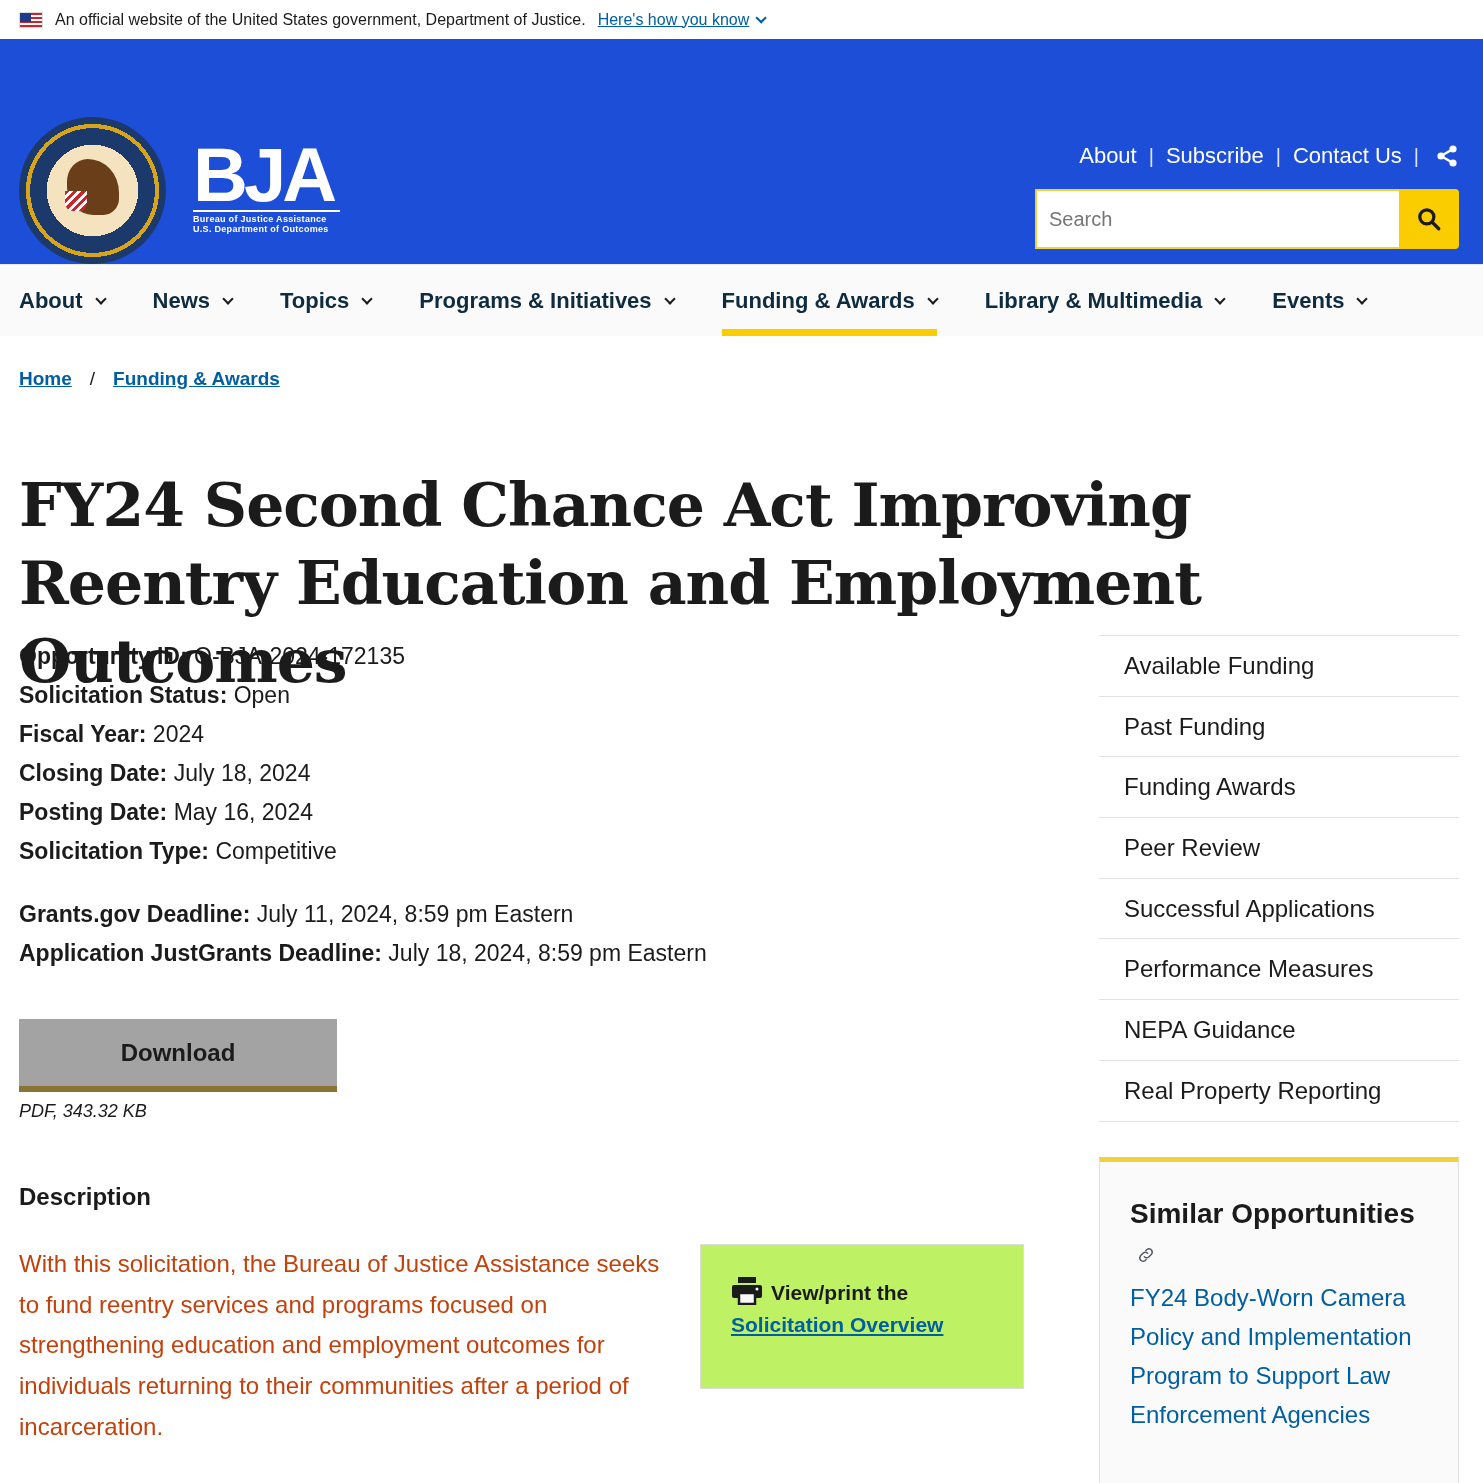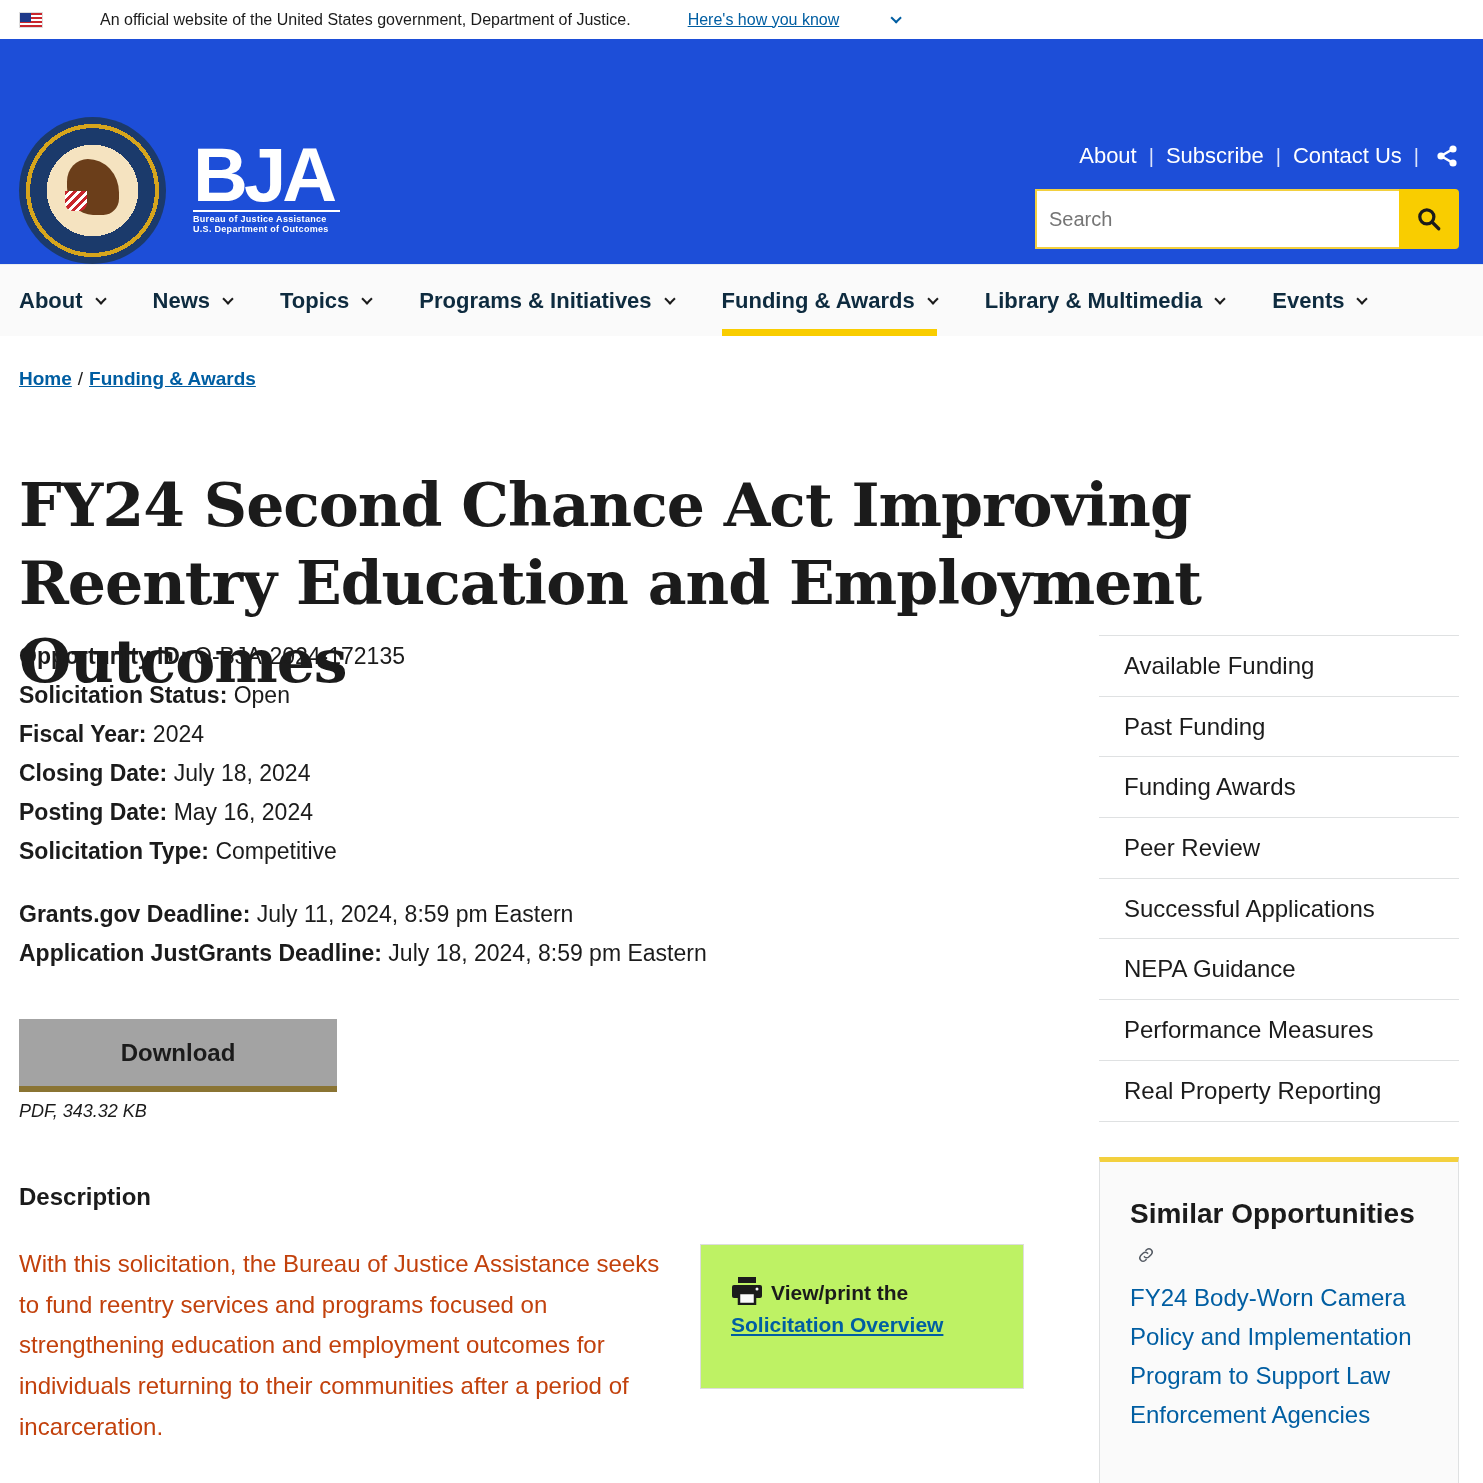--- a/index.html
+++ b/index.html
@@ -1,20 +1,20 @@
 <!DOCTYPE html>
 <html><head>
 <meta charset="utf-8">
 <style>
   * { box-sizing: border-box; margin: 0; padding: 0; }
   html, body { width: 1483px; height: 1483px; overflow: hidden; background: #ffffff; }
   body { font-family: "Liberation Sans", "DejaVu Sans", sans-serif; color: #1b1b1b; position: relative; }
 
   
-  .gov-banner { height: 39px; background: #ffffff; display: flex; align-items: center; padding-left: 19px; font-size: 16px; color: #1b1b1b; gap: 45px; }
+  .gov-banner { height: 39px; background: #ffffff; display: flex; align-items: center; padding-left: 19px; font-size: 16px; color: #1b1b1b; }
   .flag { width: 24px; height: 16px; margin-right: 12px; position: relative; background: repeating-linear-gradient(to bottom, #c9252c 0 2px, #fff 2px 4px); border: 1px solid #ddd; }
   .flag::before { content: ""; position: absolute; left: 0; top: 0; width: 11px; height: 9px; background: #1f3a8a; }
   .gov-banner .how { color: #005ea2; text-decoration: underline; margin-left: 12px; }
   .gov-banner .chev { margin-left: 6px; display: inline-block; width: 8px; height: 8px; border-right: 2px solid #005ea2; border-bottom: 2px solid #005ea2; transform: rotate(45deg) translateY(-3px); }
 
   
   .header { height: 225px; background: #1d4ed8; position: relative; }
   .seal { position: absolute; left: 19px; top: 78px; width: 147px; height: 147px; border-radius: 50%; background: radial-gradient(circle, #f5e3c0 0 44%, #1b3a6b 44% 60%, #d6a51c 60% 64%, #1b3a6b 64% 94%, #e0b030 94% 100%); }
   .seal .eagle { position: absolute; left: 48px; top: 42px; width: 52px; height: 56px; background: #6b3e1a; border-radius: 40% 60% 30% 50%; }
   .seal .shield { position: absolute; left: 46px; top: 74px; width: 22px; height: 20px; background: repeating-linear-gradient(135deg, #c9252c 0 3px, #fff 3px 6px); border-radius: 0 0 8px 8px; }
@@ -30,21 +30,21 @@
   .search input::placeholder { color: #757575; }
   .search button { width: 60px; height: 60px; background: #f9cd00; border: none; border-radius: 0 4px 4px 0; display: flex; align-items: center; justify-content: center; }
 
   
   .main-nav { height: 72px; background: #fafafa; display: flex; align-items: flex-start; padding-left: 19px; border-top: 1px solid #e8ecef; }
   .nav-item { display: flex; align-items: center; height: 71px; padding-top: 0; margin-right: 48px; font-size: 22px; font-weight: bold; color: #0e2b3f; position: relative; }
   .nav-item .dd { display: inline-block; width: 8px; height: 8px; border-right: 2px solid #1b1b1b; border-bottom: 2px solid #1b1b1b; transform: rotate(45deg); margin-left: 14px; margin-top: -4px; }
   .nav-item.active::after { content: ""; position: absolute; left: 0; right: 0; bottom: 0; height: 7px; background: #f9cd00; }
 
   
-  .breadcrumb { position: absolute; left: 19px; top: 368px; font-size: 19px; font-weight: bold; display: flex; gap: 6px; }
+  .breadcrumb { position: absolute; left: 19px; top: 368px; font-size: 19px; font-weight: bold; display: flex; gap: 18px; }
   .breadcrumb a { color: #005ea2; text-decoration: underline; }
   .breadcrumb .slash { color: #1b1b1b; font-weight: normal; }
 
   
   .page-title { position: absolute; left: 19px; top: 466px; width: 1400px; font-family: "DejaVu Serif", "Liberation Serif", serif; font-weight: bold; font-size: 60px; line-height: 78px; color: #1b1b1b; letter-spacing: -1px; }
 
   
   .meta { position: absolute; left: 19px; top: 637px; font-size: 23px; line-height: 39px; color: #1b1b1b; }
   .meta b { font-weight: bold; }
   .meta .gap { height: 24px; }
@@ -191,22 +191,22 @@
   </div>
   <a class="print-link">Solicitation Overview</a>
 </div>
 
 <nav class="side-nav">
   <div class="item">Available Funding</div>
   <div class="item">Past Funding</div>
   <div class="item">Funding Awards</div>
   <div class="item">Peer Review</div>
   <div class="item">Successful Applications</div>
+  <div class="item">Performance Measures</div>
   <div class="item">NEPA Guidance</div>
-  <div class="item">Performance Measures</div>
   <div class="item">Real Property Reporting</div>
 </nav>
 
 <div class="similar">
   <h2><span>Similar Opportunities</span>
     <svg class="link-icon" width="20" height="20" viewBox="0 0 24 24">
       <path d="M10 14a4 4 0 0 0 5.6 0l3-3a4 4 0 0 0-5.6-5.6l-1.2 1.2" fill="none" stroke="#565c65" stroke-width="1.8" stroke-linecap="round"></path>
       <path d="M14 10a4 4 0 0 0-5.6 0l-3 3a4 4 0 0 0 5.6 5.6l1.2-1.2" fill="none" stroke="#565c65" stroke-width="1.8" stroke-linecap="round"></path>
     </svg>
   </h2>

